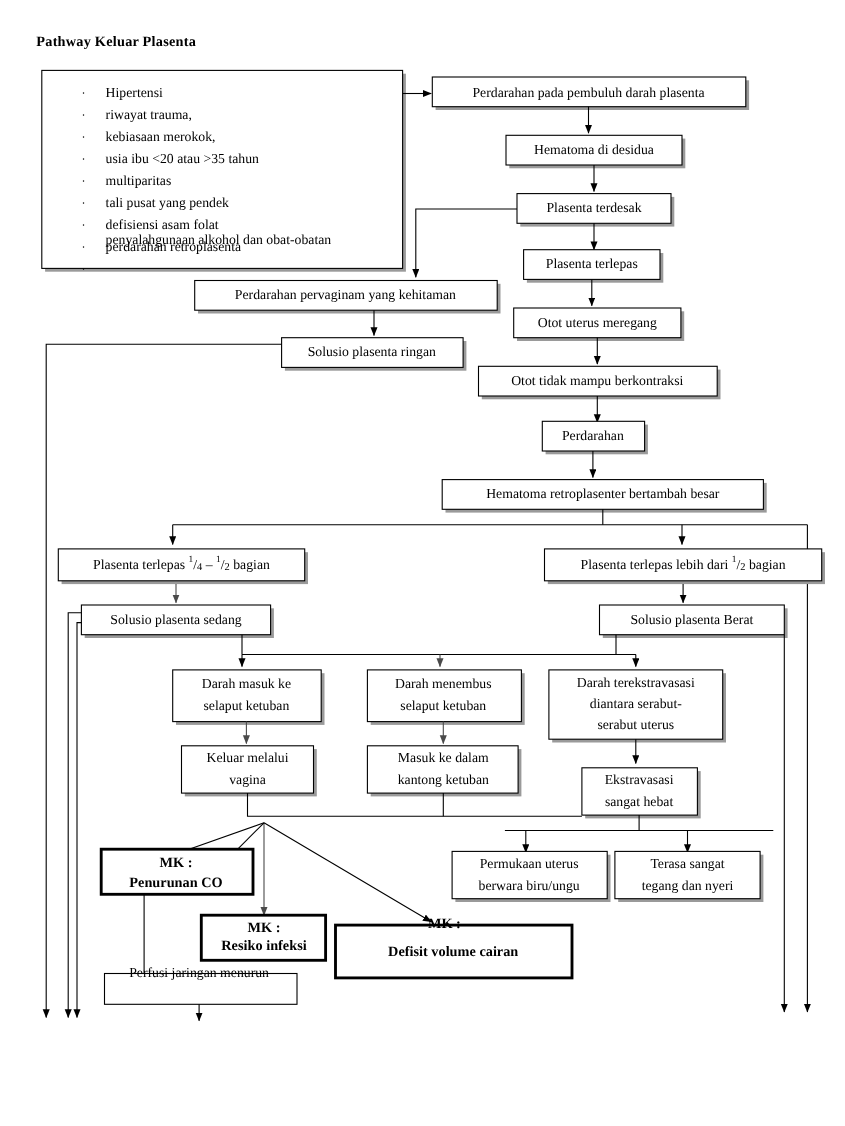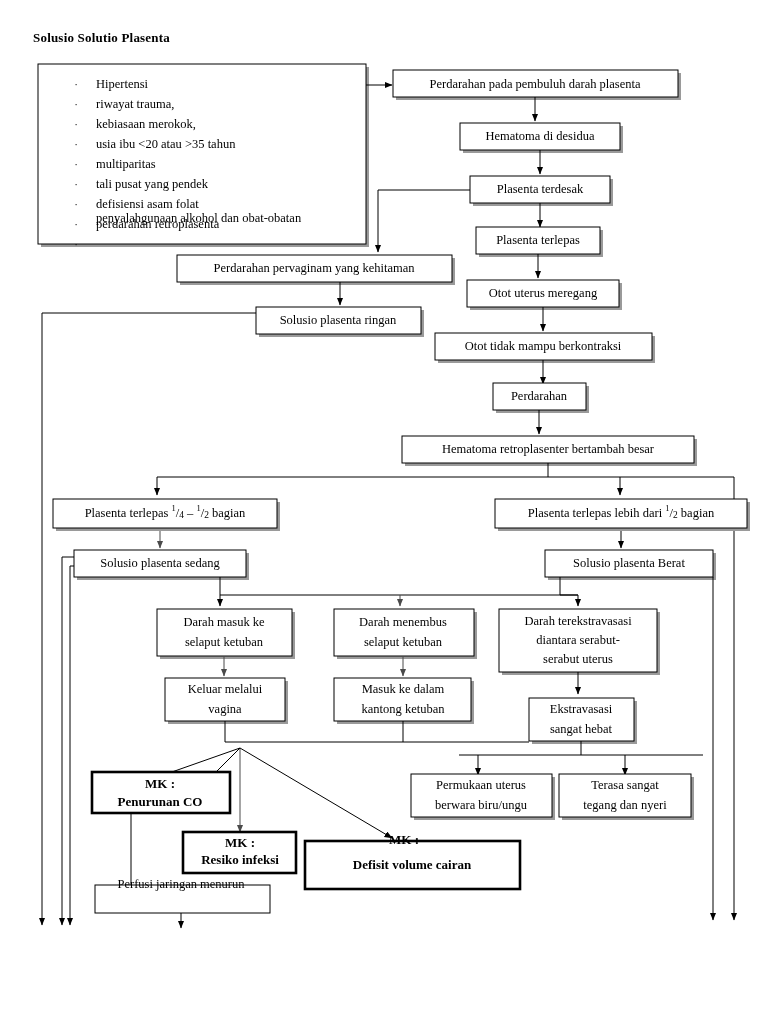--- a/index.html
+++ b/index.html
@@ -95,21 +95,21 @@
     stroke: #4a4a4a;
     stroke-width: 1;
     fill: none;
   }
 </style>
 </head>
 <body>
 
 <div id="page">
 
-  <div class="title">Solusio Solutio Plasenta</div>
+  <div class="title">Pathway Keluar Plasenta</div>
 
   <svg class="flow" viewBox="0 0 768 1024">
     <defs>
       <marker id="arw" markerWidth="9" markerHeight="9" refX="7.5" refY="3.2" orient="auto" markerUnits="userSpaceOnUse">
         <path d="M0,0 L8,3.2 L0,6.4 z" fill="#000"></path>
       </marker>
       <marker id="arwg" markerWidth="9" markerHeight="9" refX="7.5" refY="3.2" orient="auto" markerUnits="userSpaceOnUse">
         <path d="M0,0 L8,3.2 L0,6.4 z" fill="#4a4a4a"></path>
       </marker>
     </defs>

